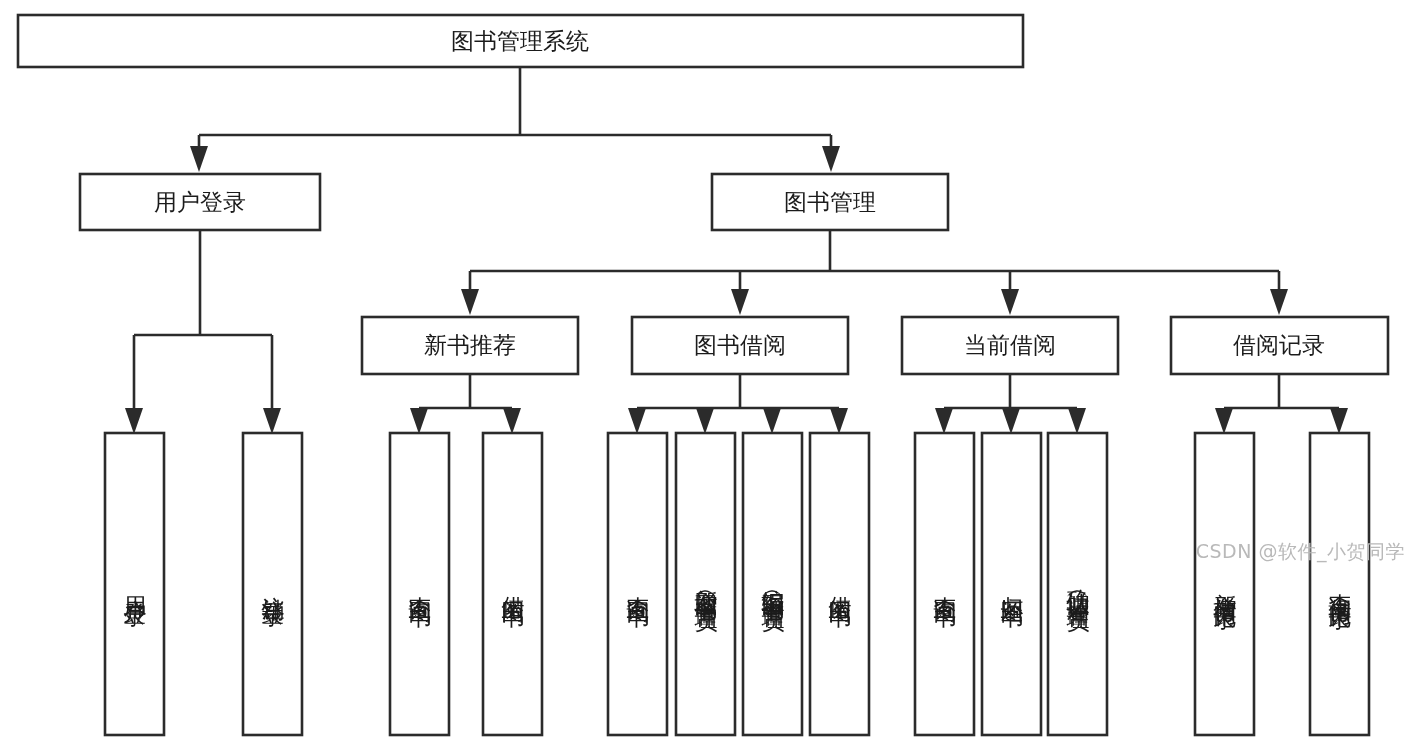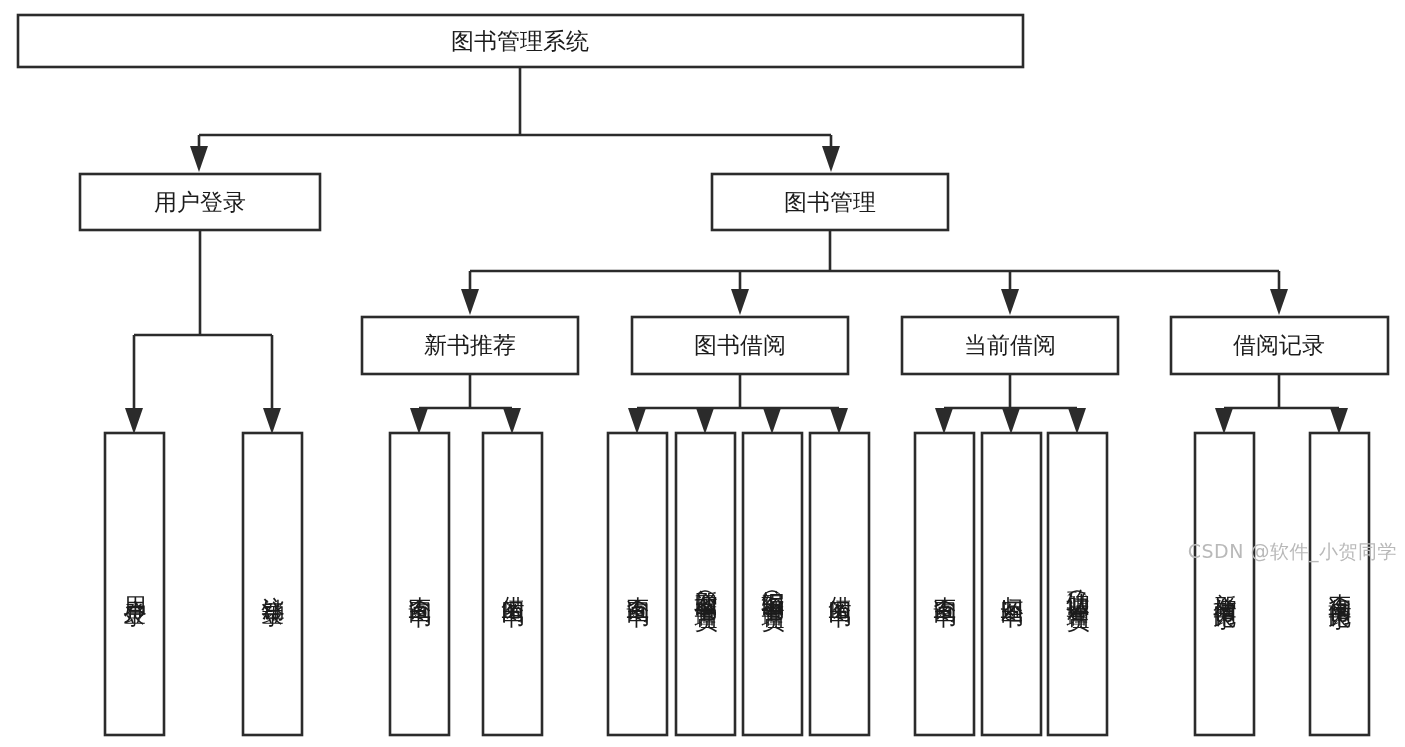--- a/index.html
+++ b/index.html
@@ -58,21 +58,21 @@
     font-size: 23px;
     line-height: 1.12;
     letter-spacing: 3px;
     color: #1b1b1b;
     white-space: nowrap;
     text-align: center;
     pointer-events: none;
   }
   .watermark {
     position: absolute;
-    right: 8px;
+    right: 0;
     bottom: 4px;
     font-family: "DejaVu Sans", "Liberation Sans", sans-serif;
     font-size: 19px;
     color: #b9b9b9;
     letter-spacing: 0.5px;
     white-space: nowrap;
   }
 </style>
 </head>
 <body>

